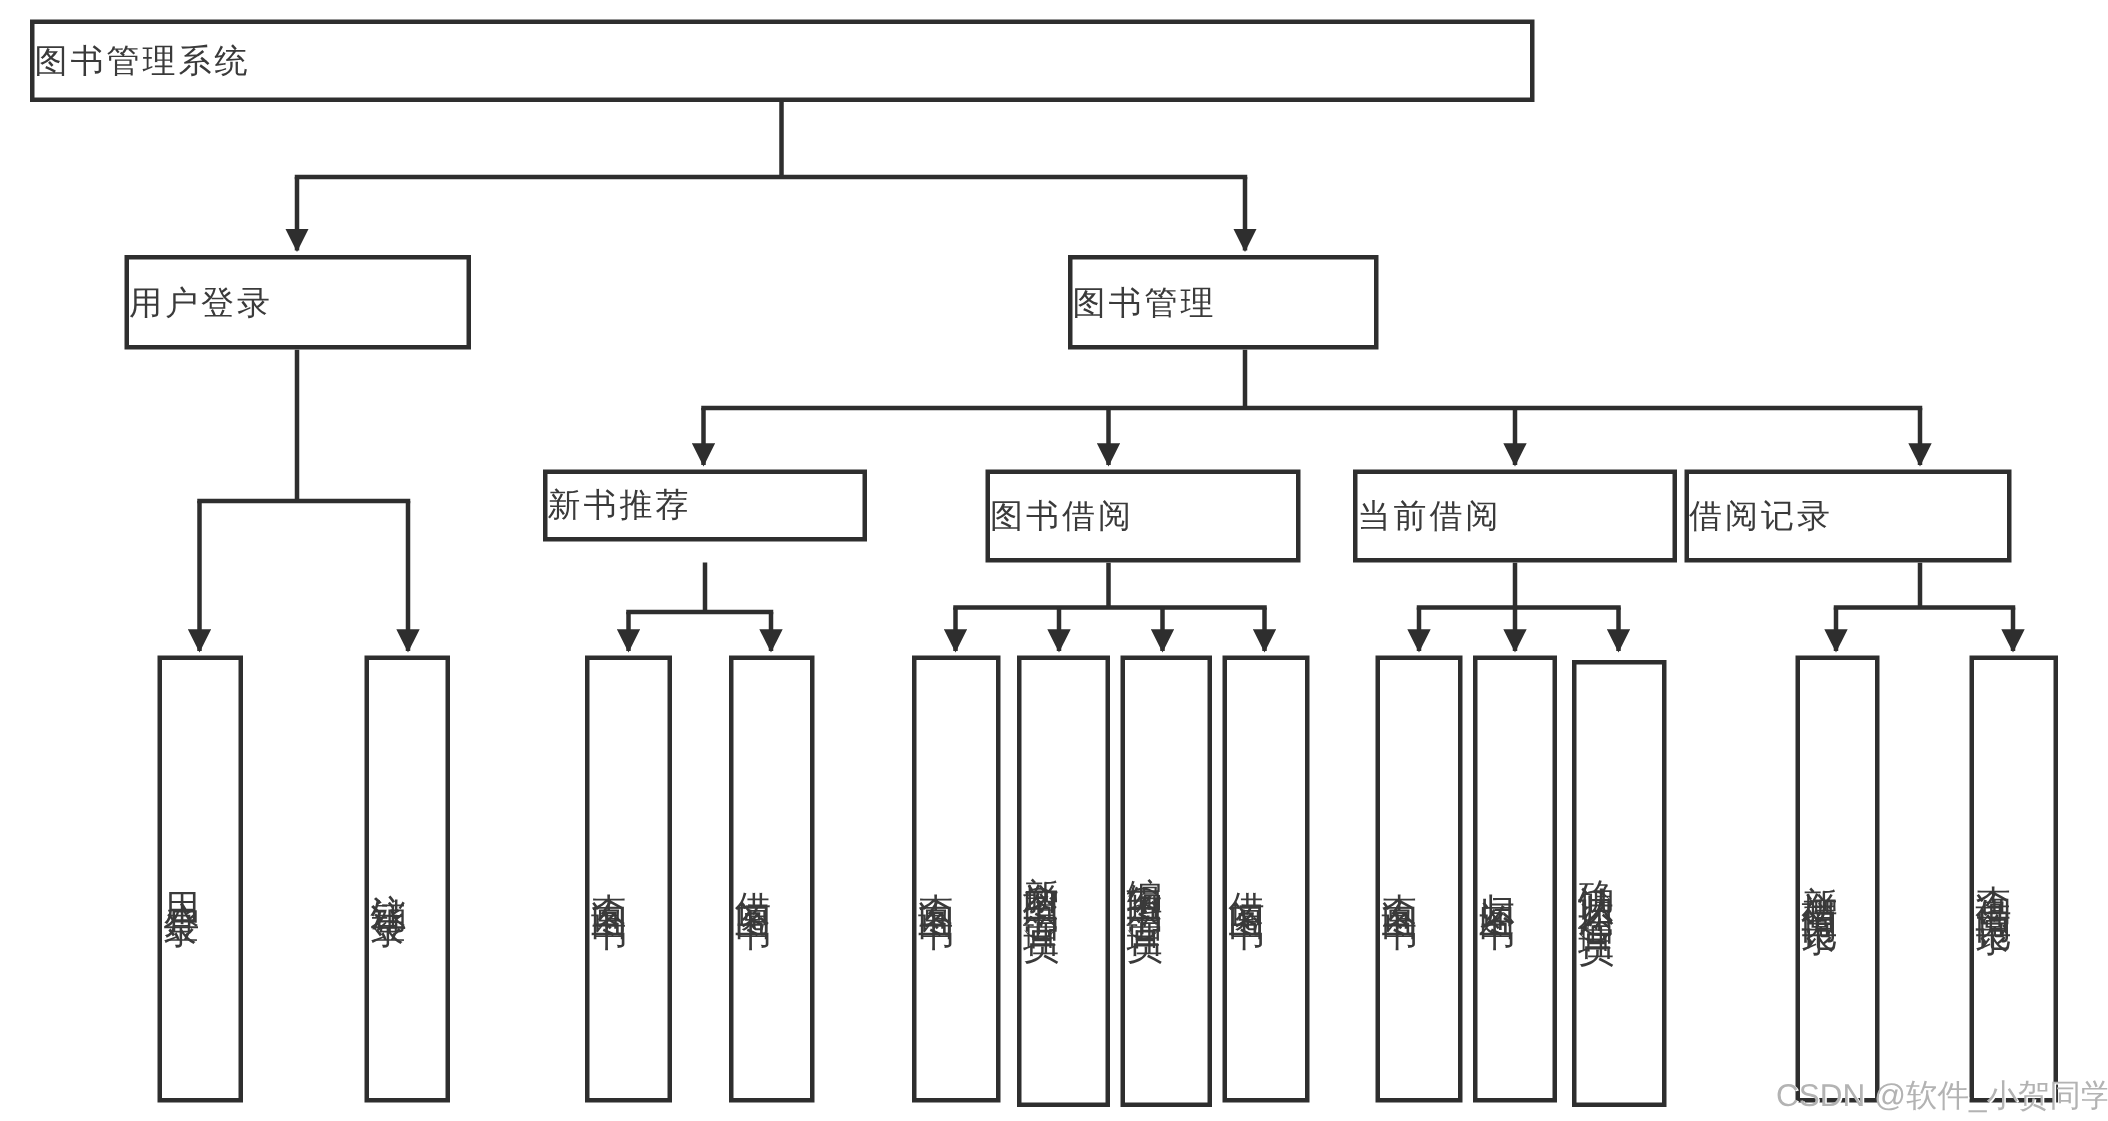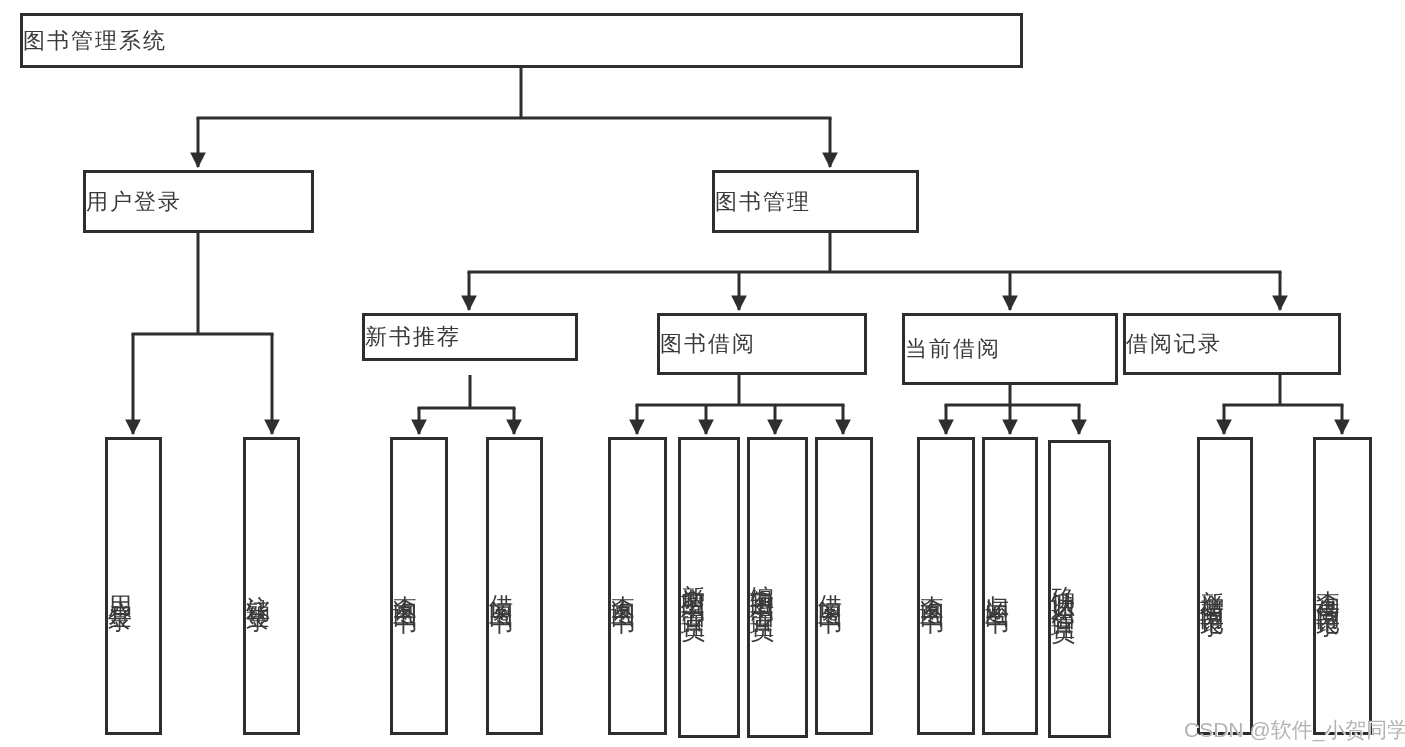--- a/index.html
+++ b/index.html
@@ -100,21 +100,21 @@
   <div class="hbox" style="left:712px; top:170px; width:207px; height:63px;">
     <span>图书管理</span>
   </div>
 
   <div class="hbox" style="left:362px; top:313px; width:216px; height:48px;">
     <span>新书推荐</span>
   </div>
   <div class="hbox" style="left:633px; top:313px; width:210px; height:62px;margin-left:24px;">
     <span>图书借阅</span>
   </div>
-  <div class="hbox" style="left:902px; top:313px; width:216px; height:72px;">
+  <div class="hbox" style="left:902px; top:313px; width:216px; height:62px;">
     <span>当前借阅</span>
   </div>
   <div class="hbox" style="left:1123px; top:313px; width:218px; height:62px;">
     <span>借阅记录</span>
   </div>
 
   <div class="vbox" style="left:105px; top:437px; width:57px; height:298px;">
     <span>用户登录</span>
   </div>
   <div class="vbox" style="left:243px; top:437px; width:57px; height:298px;">

